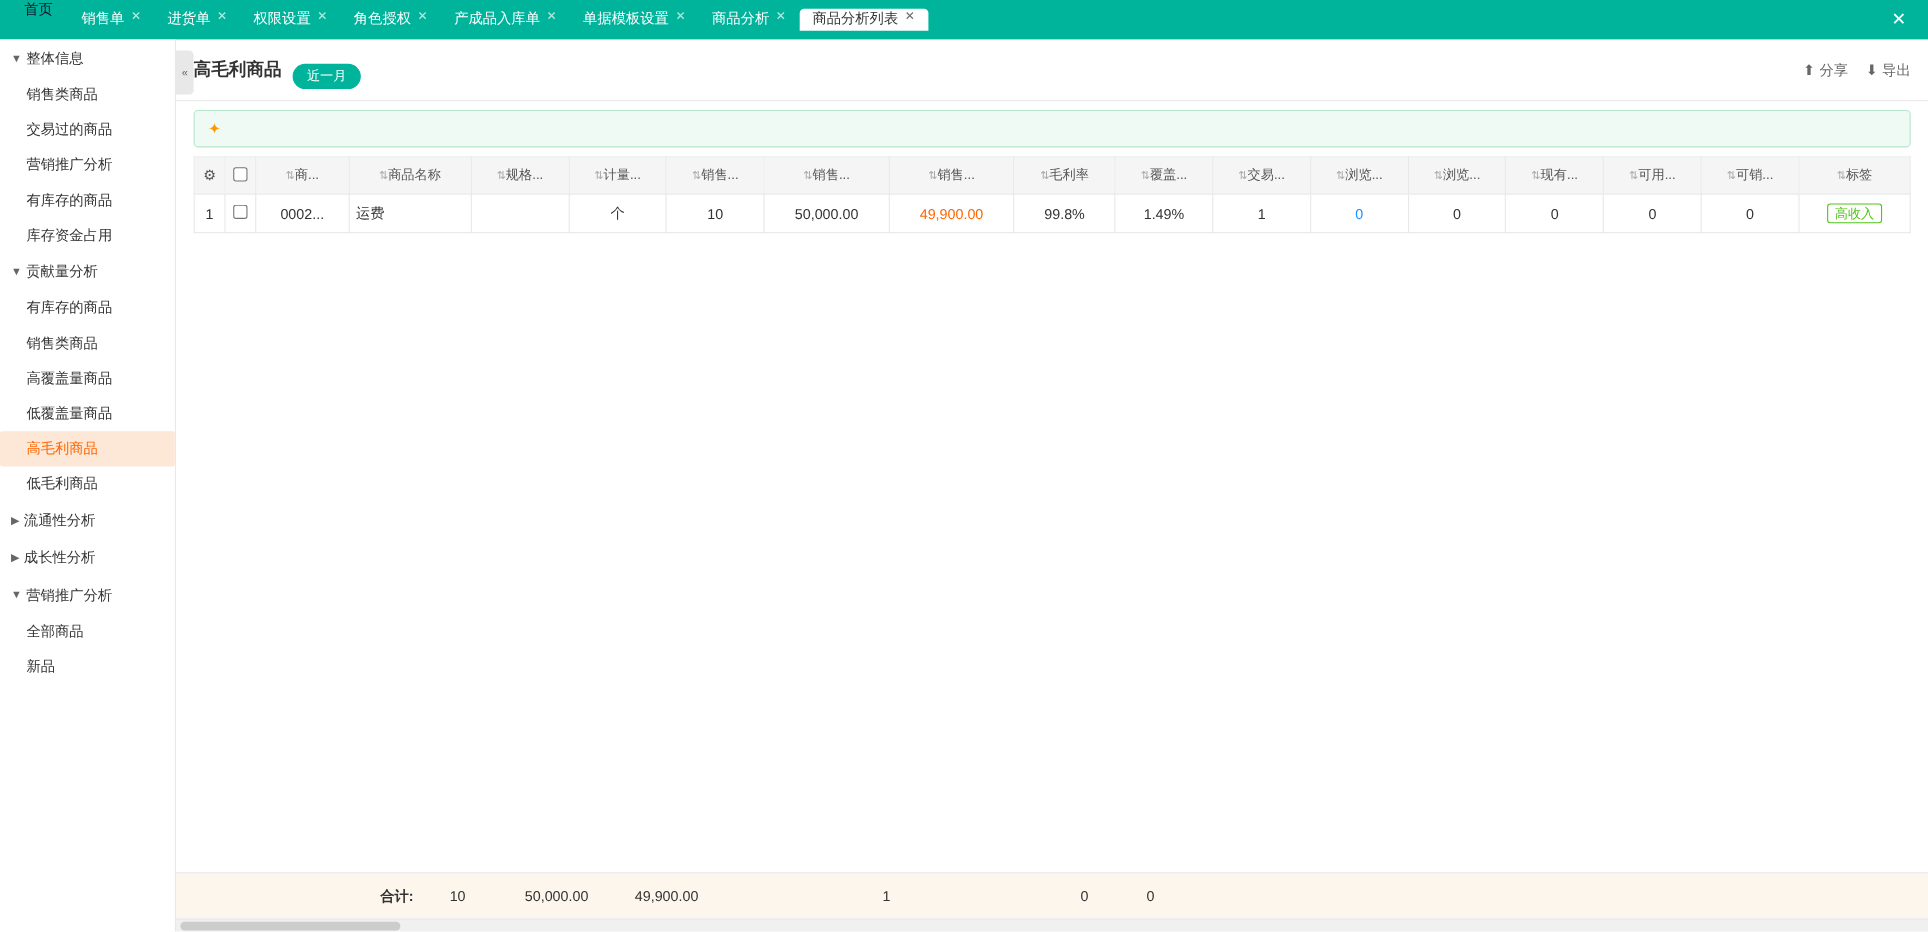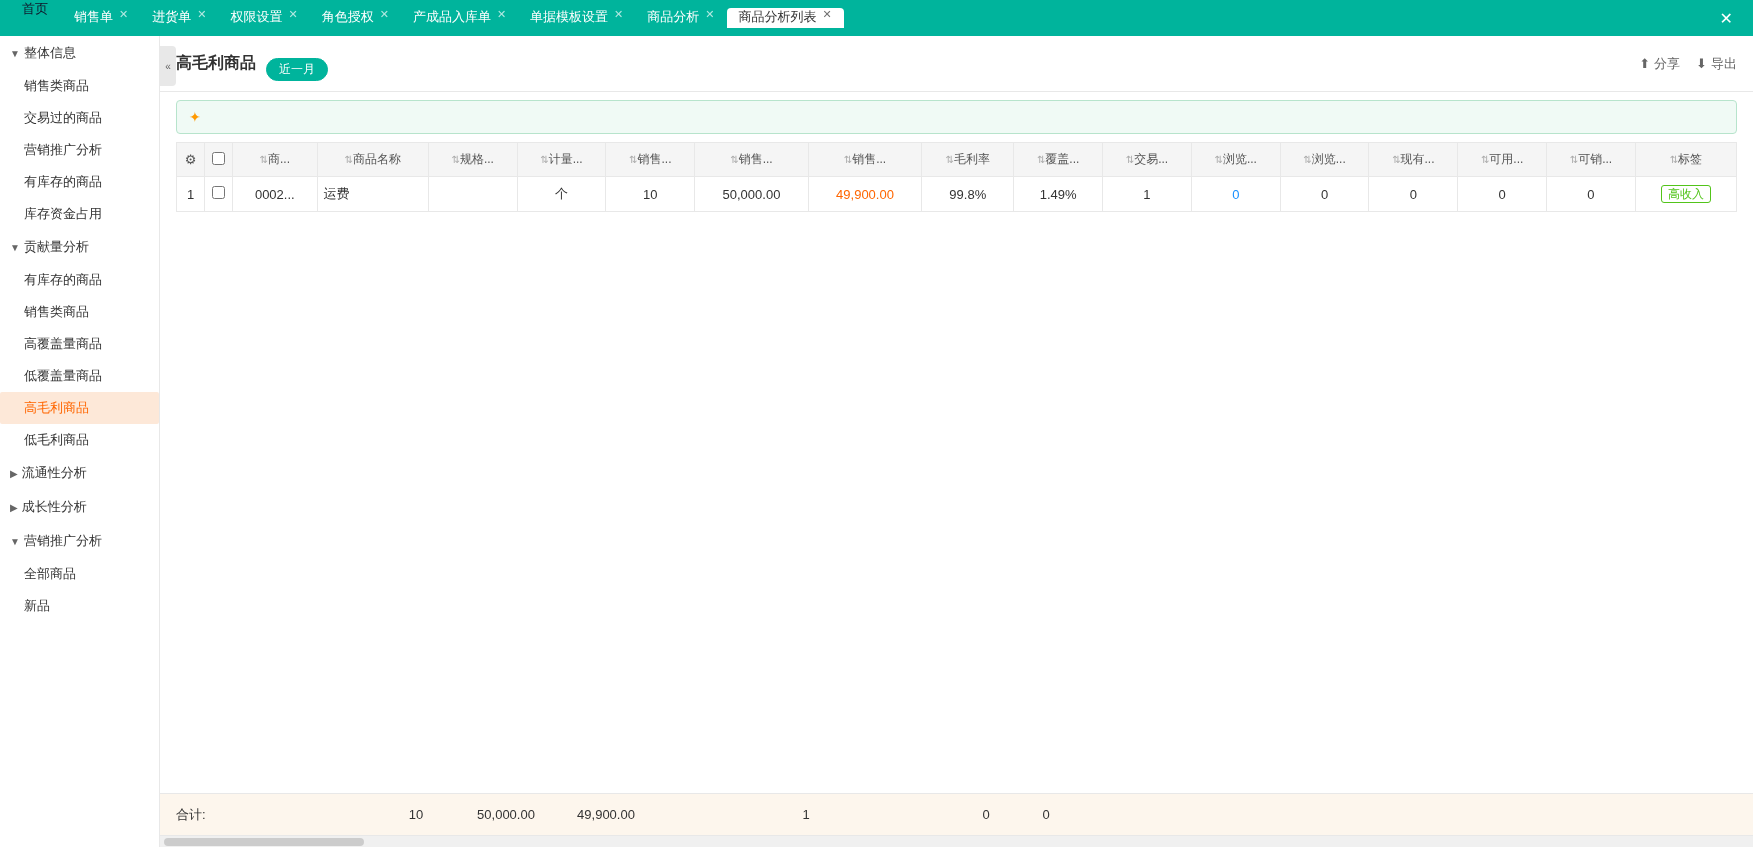--- a/index.html
+++ b/index.html
@@ -253,21 +253,22 @@
       display: flex;
       align-items: center;
       padding: 8px 16px;
       font-size: 13px;
       color: #333;
       height: 42px;
       flex-shrink: 0;
     }
     .footer-row .total-label {
       width: 200px;
-      font-weight: 400;
+      font-weight: 700;
+      text-align: right;
     }
 
     
     .scroll-bar-container {
       height: 12px;
       background: #f0f0f0;
       border-top: 1px solid #e8e8e8;
       display: flex;
       align-items: center;
       padding: 0 4px;

